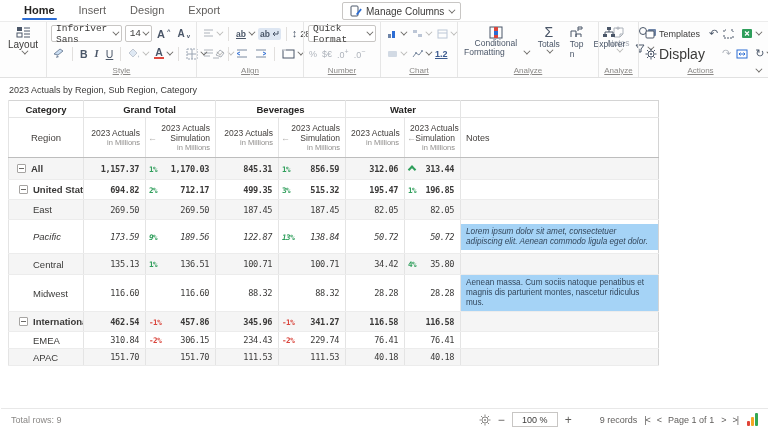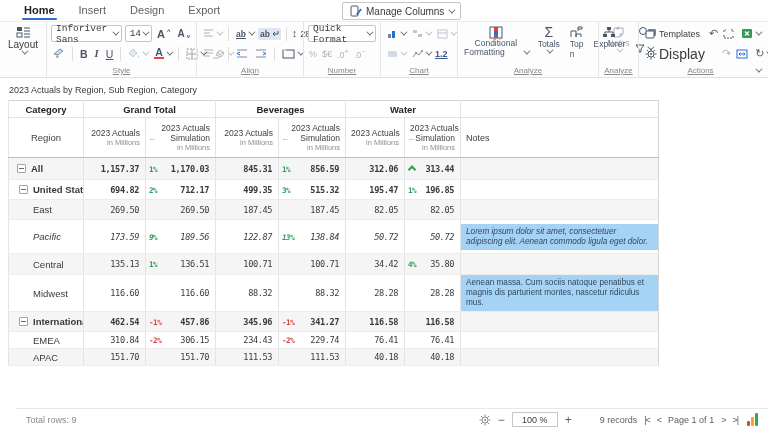--- a/index.html
+++ b/index.html
@@ -90,21 +90,21 @@
   .notebox { background:#a5d3f6; color:#33475c; font-size:8.2px; line-height:10px;
     padding:3px 5px; white-space:normal; height:100%; }
   .expander { display:inline-block; width:9px; height:9px; border:1px solid #a6a4a2;
     border-radius:1px; margin-right:5px; position:relative; vertical-align:-1px;
     background:#fff; cursor:pointer; flex:none; }
   .expander::after { content:""; position:absolute; left:1px; right:1px; top:3px;
     height:1px; background:#6b6966; }
   .catwrap { display:flex; align-items:center; }
 
   
-  .statusbar { position:absolute; left:16px; right:0; bottom:0; height:22px;
+  .statusbar { position:absolute; left:1px; right:0; bottom:0; height:22px;
     border-top:1px solid #e8e8e8; display:flex; align-items:center;
     padding:0 10px; font-size:9px; color:#8a8886; background:#fff; }
   .sb-right { margin-left:auto; display:flex; align-items:center; gap:7px;
     color:#605e5c; }
   .zoombox { width:46px; height:15px; border:1px solid #c8c6c4; display:flex;
     align-items:center; justify-content:center; font-size:9px; color:#3b3a39;
     background:#fff; }
   .pgbtn { cursor:pointer; font-size:9px; color:#605e5c; letter-spacing:-1px; }
   .sb-sign { font-size:12px; cursor:pointer; color:#605e5c; line-height:1; }
   .logo { display:flex; align-items:flex-end; gap:1px; height:13px; margin-left:2px; }

